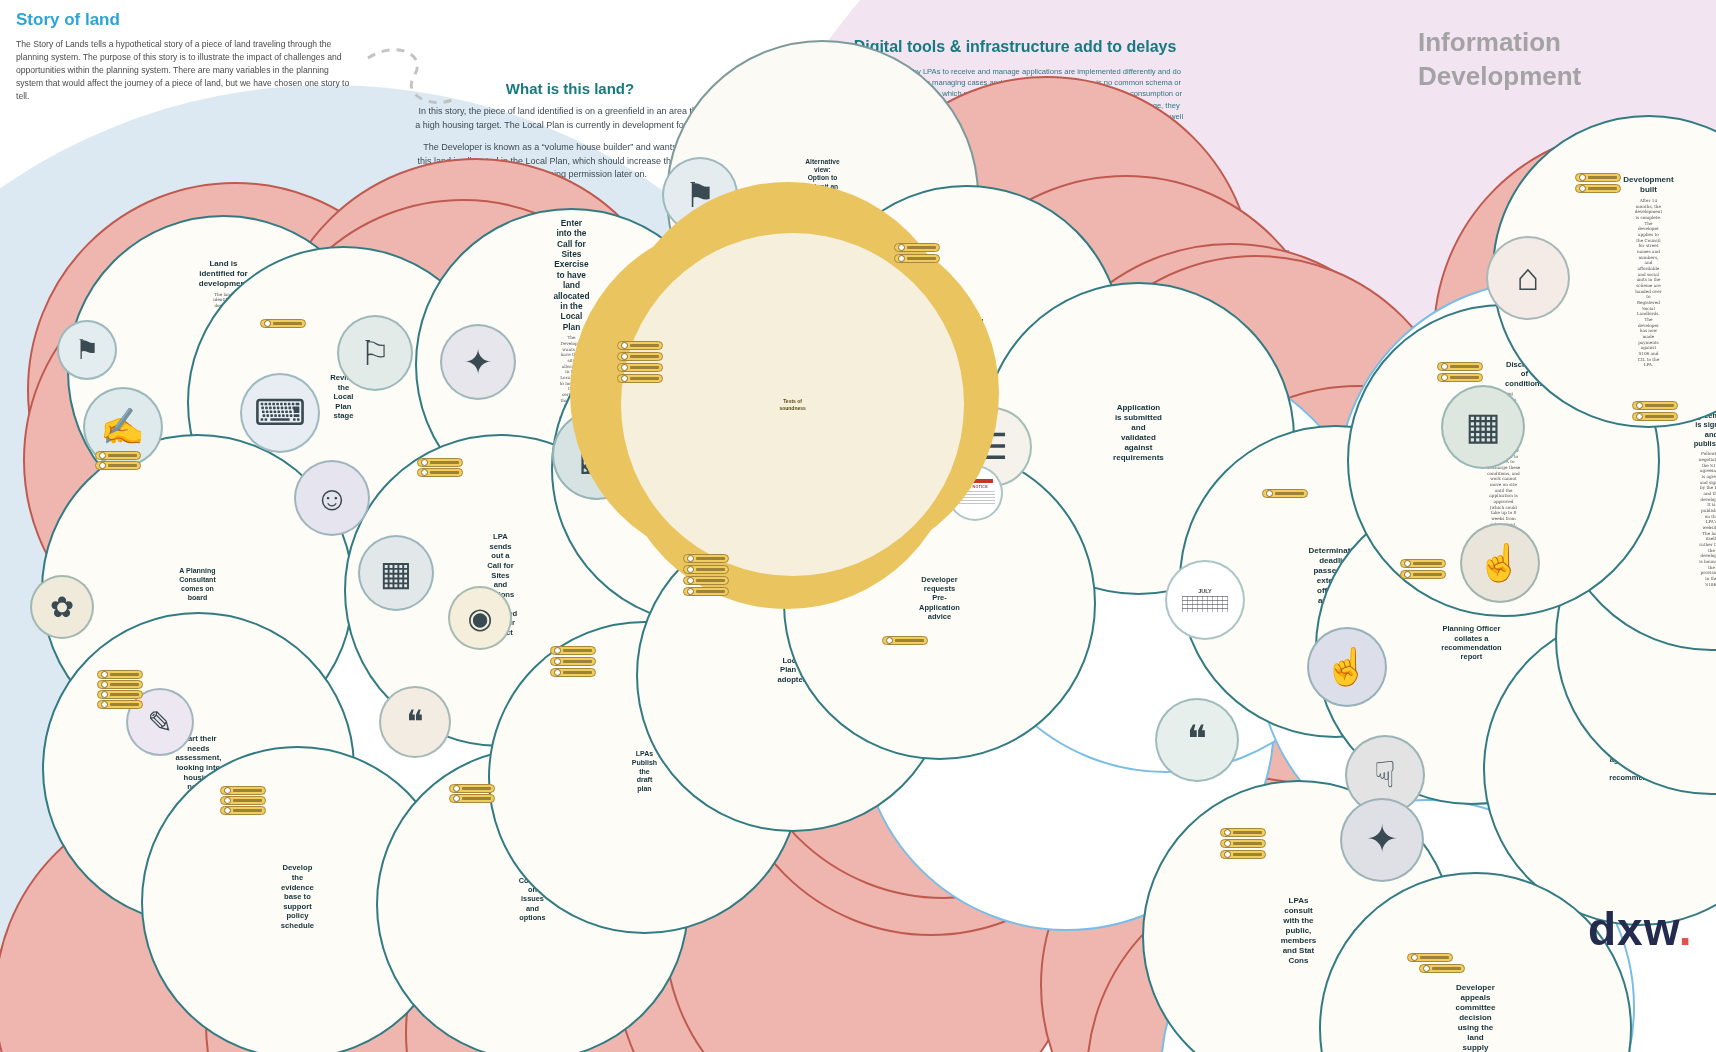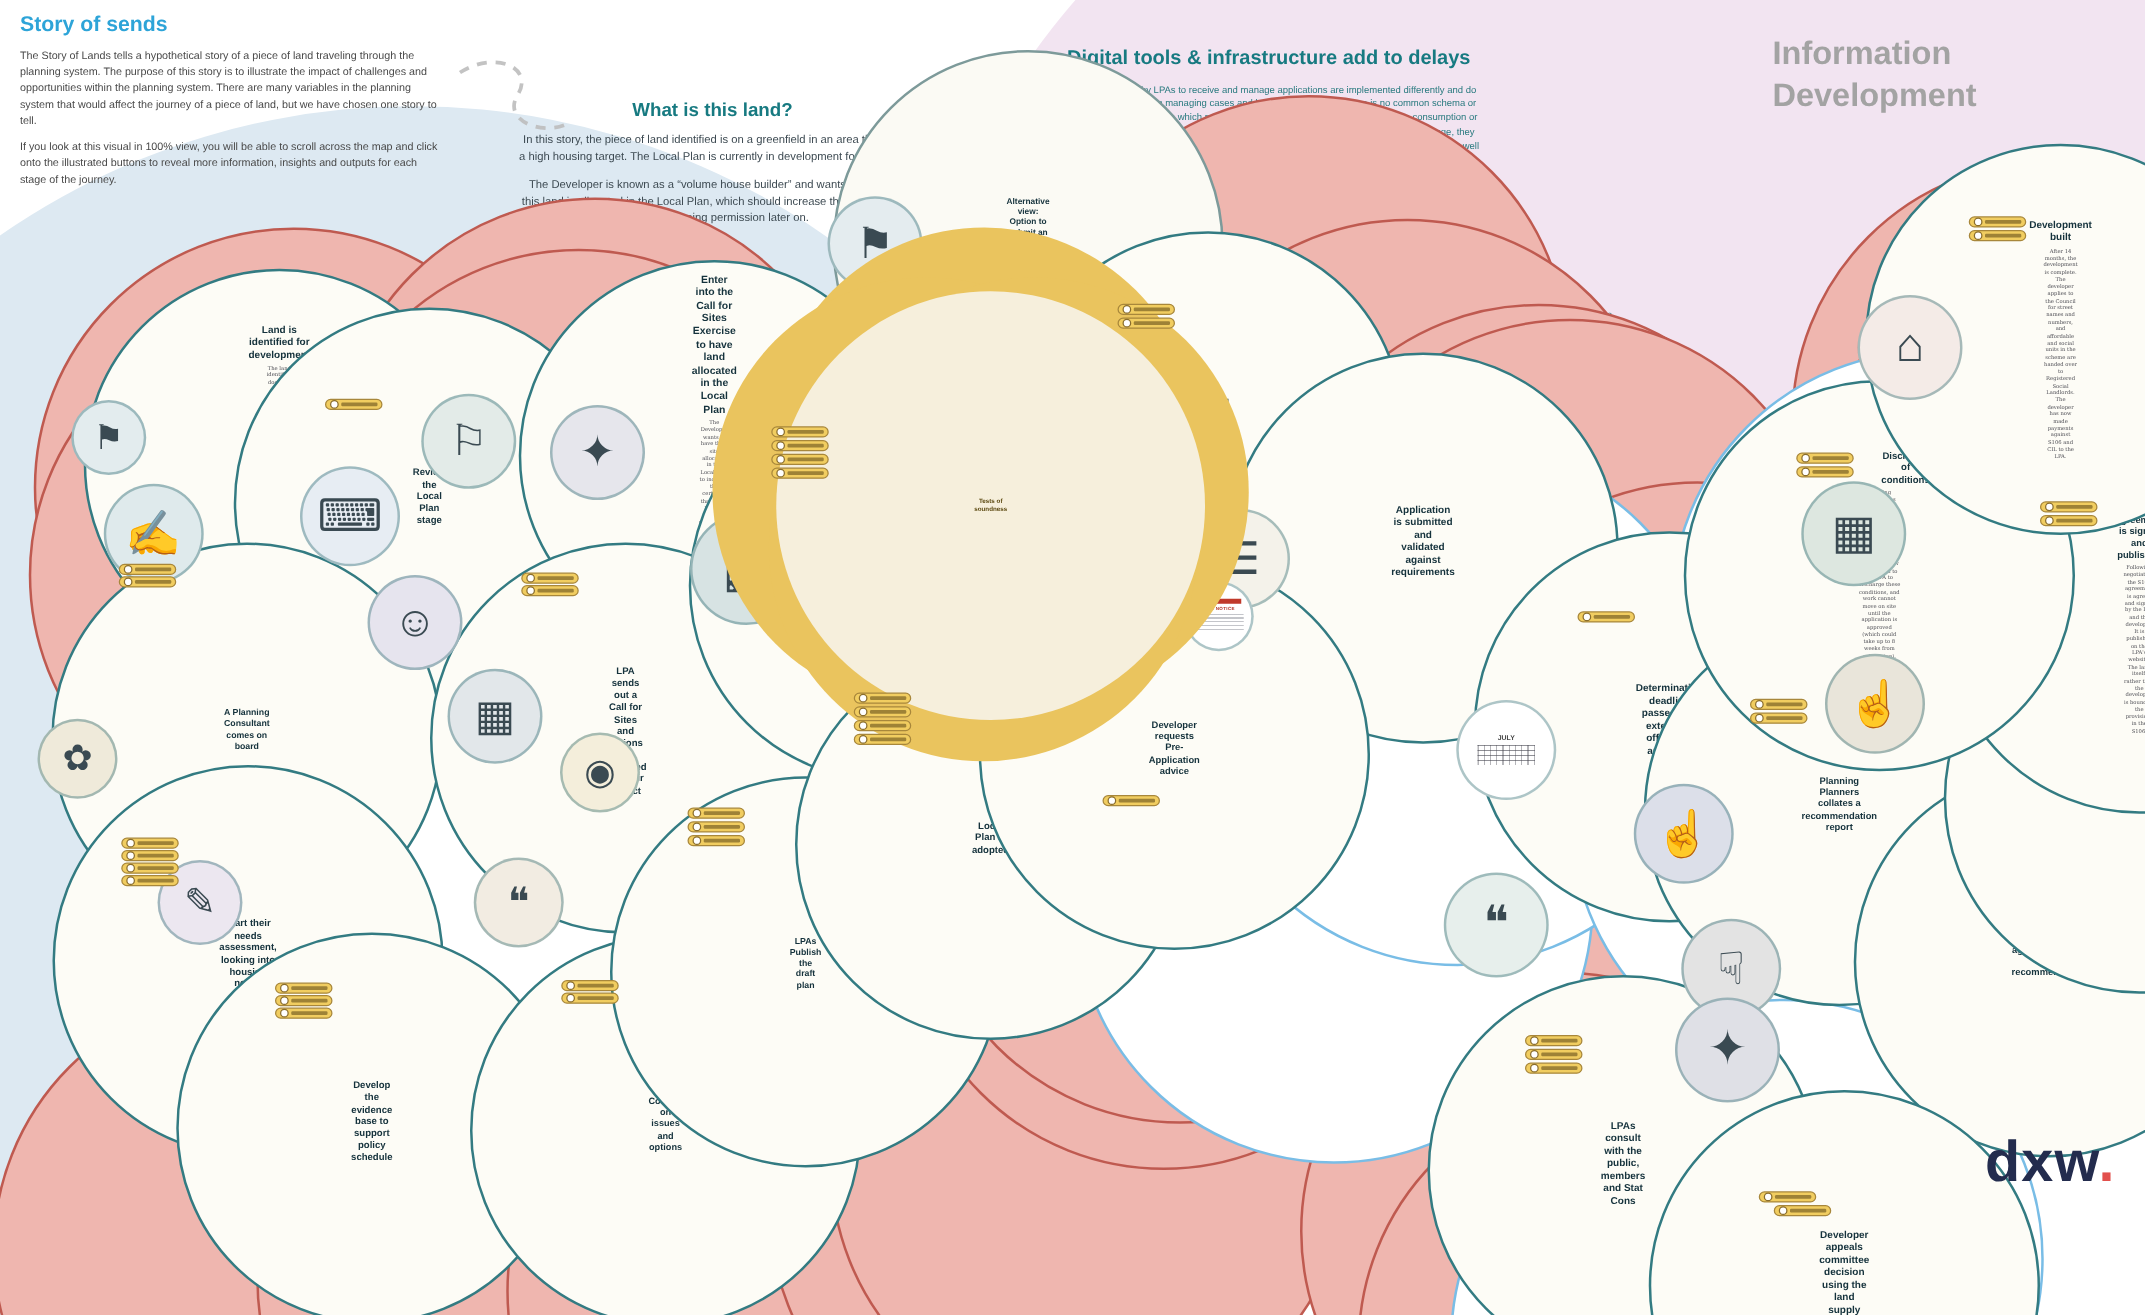--- a/index.html
+++ b/index.html
@@ -153,23 +153,22 @@
       <line x1="1520" y1="614" x2="1508" y2="602"></line>
       <line x1="1373" y1="872" x2="1379" y2="881"></line>
       <line x1="1557" y1="397" x2="1523" y2="414"></line>
       <line x1="1432" y1="372" x2="1447" y2="408"></line>
       <line x1="1537" y1="211" x2="1531" y2="236"></line>
       <line x1="1556" y1="532" x2="1538" y2="552"></line>
     </g>
   </svg>
 
   <div class="sec story">
-    <h1>Story of sends</h1>
+    <h1>Story of land</h1>
     <p>The Story of Lands tells a hypothetical story of a piece of land traveling through the planning system. The purpose of this story is to illustrate the impact of challenges and opportunities within the planning system. There are many variables in the planning system that would affect the journey of a piece of land, but we have chosen one story to tell.</p>
-    <p>If you look at this visual in 100% view, you will be able to scroll across the map and click onto the illustrated buttons to reveal more information, insights and outputs for each stage of the journey.</p>
   </div>
 
   <div class="sec whatland cen">
     <h2 class="tealtitle">What is this land?</h2>
     <p>In this story, the piece of land identified is on a greenfield in an area that has a high housing target. The Local Plan is currently in development for the area.</p>
     <p>The Developer is known as a “volume house builder” and wants to ensure this land is allocated in the Local Plan, which should increase their chance of obtaining planning permission later on.</p>
   </div>
 
   <div class="sec digital cen">
     <h2 class="tealtitle">Digital tools &amp; infrastructure add to delays</h2>
@@ -293,21 +292,21 @@
       <div class="ntitle" style="font-size: 7.5px;">Developer requests Pre-Application advice</div>
       <div class="fx" style="height: 17.1px;"></div>
       <div class="fx" style="height: 10.8px;"></div>
     </div>
     <div class="node" style="position: absolute; left: 1179px; top: 425px; width: 96px; height: 96px;">
       <div class="ntitle" style="font-size: 8px;">Determination deadline passed and extension offered to applicant</div>
       <div class="fx" style="height: 18.24px;"></div>
       <div class="fx" style="height: 11.52px;"></div>
     </div>
     <div class="node" style="position: absolute; left: 1315px; top: 492px; width: 90px; height: 90px;">
-      <div class="ntitle" style="font-size: 7.5px;">Planning Planners collates a recommendation report</div>
+      <div class="ntitle" style="font-size: 7.5px;">Planning Officer collates a recommendation report</div>
       <div class="fx" style="height: 17.1px;"></div>
       <div class="fx" style="height: 10.8px;"></div>
     </div>
     <div class="node" style="position: absolute; left: 1483px; top: 613px; width: 90px; height: 90px;">
       <div class="ntitle" style="font-size: 7.5px;">Committee go against the Case Officer recommendation</div>
       <div class="fx" style="height: 17.1px;"></div>
       <div class="fx" style="height: 10.8px;"></div>
     </div>
     <div class="node" style="position: absolute; left: 1142px; top: 780px; width: 96px; height: 96px;">
       <div class="ntitle" style="font-size: 8px;">LPAs consult with the public, members and Stat Cons</div>

